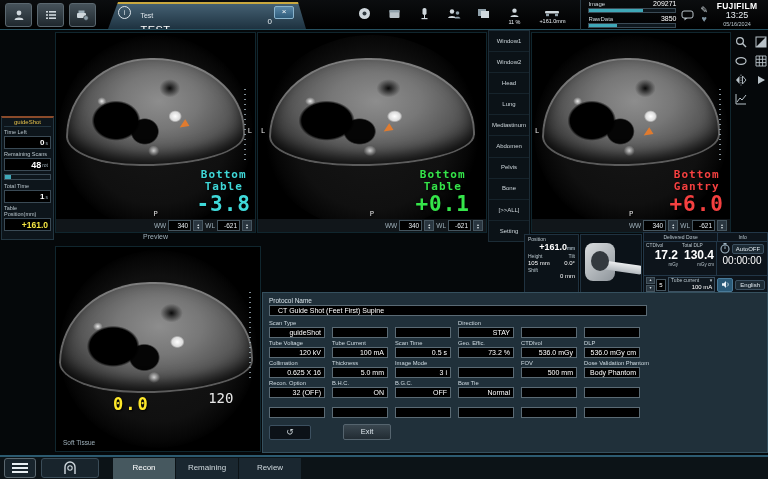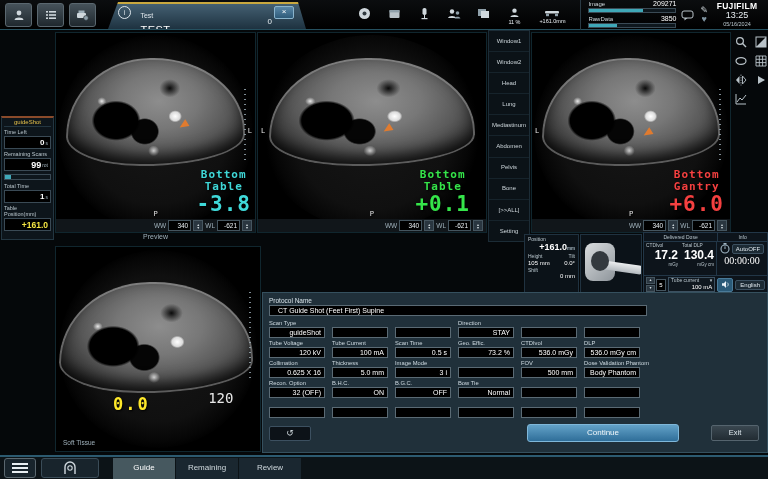--- a/index.html
+++ b/index.html
@@ -121,21 +121,21 @@
   .dh-r{flex:1;}
   .dose-mid{display:flex;flex:1;}
   .dm-l{flex:1.5;display:flex;border-right:1px solid #223647;}
   .dm-col{flex:1;padding:1px 2px;}
   .dm-lab{font-size:4.8px;}
   .dm-val{color:#fff;font-size:12px;font-weight:bold;text-align:right;}
   .dm-unit{font-size:4.5px;text-align:right;}
   .dm-r{flex:1;display:flex;flex-direction:column;align-items:center;padding:1px;}
   .auto-row{display:flex;align-items:center;gap:2px;}
   .autooff{background:#1c2a34;border:1px solid #3c5060;border-radius:2px;color:#dfe8ee;font-size:6px;padding:1px 3px;}
-  .timer{font-family:Liberation Serif, serif;font-size:10px;color:#fff;margin-top:1px;}
+  .timer{font-family:Liberation Sans, sans-serif;font-size:10px;color:#fff;margin-top:1px;}
   .dose-bot{display:flex;align-items:center;gap:2px;padding:1px 2px;border-top:1px solid #223647;}
   .stepper{display:flex;align-items:center;gap:1px;}
   .st-ar{display:flex;flex-direction:column;gap:1px;}
   .st-ar span{width:7px;height:5px;background:#2a3640;border:1px solid #45555f;font-size:4px;line-height:4px;
               text-align:center;color:#cfd8dd;}
   .st-val{width:8px;height:10px;background:#000;border:1px solid #45555f;color:#fff;font-size:6px;
           text-align:center;line-height:10px;}
   .tubedd{flex:1;border:1px solid #3c5060;background:#10181f;padding:0 2px;line-height:1.1;}
   .tubedd .t1{display:flex;justify-content:space-between;font-size:5px;}
   .tubedd .t2{text-align:right;color:#fff;font-size:6px;}
@@ -302,21 +302,21 @@
 
     <div class="scanp">
       <div class="hd">guideShot</div>
       <div class="sp-lab">Time Left</div>
       <div class="sp-box">
         <span class="sp-val">0</span>
         <span class="sp-unit">s</span>
       </div>
       <div class="sp-lab">Remaining Scans</div>
       <div class="sp-box">
-        <span class="sp-val" style="font-size:9px">99</span>
+        <span class="sp-val" style="font-size:9px">48</span>
         <span class="sp-unit">rot</span>
       </div>
       <div class="sp-bar">
           <div class="sp-fill"></div>
         </div>
       <div class="sp-lab">Total Time</div>
       <div class="sp-box">
         <span class="sp-val">1</span>
         <span class="sp-unit">s</span>
       </div>
@@ -678,38 +678,37 @@
             <div class="flabel"></div>
             <div class="fbox"></div>
           </div>
         <div class="cell">
             <div class="flabel"></div>
             <div class="fbox"></div>
           </div>
       </div>
       <div class="pfoot">
         <div class="undo-btn"><span>↺</span></div>
-        <div class="continue-btn">Continue</div>
         <div class="exit-btn">Exit</div>
       </div>
     </div>
   </div>
 
   <div class="taskbar">
     <div class="hb">
         <i></i>
         <i></i>
         <i></i>
       </div>
     <div class="gmon">
       <svg width="16" height="14" viewBox="0 0 16 14">
           <path d="M3 13V6a5 5 0 0110 0v7" fill="none" stroke="#cfd8dd" stroke-width="1.4"></path>
           <circle cx="8" cy="7" r="2.2" fill="none" stroke="#cfd8dd" stroke-width="1.1"></circle>
         </svg>
     </div>
     <div class="tabs">
-      <div class="tab active">Guide</div>
+      <div class="tab active">Recon</div>
       <div class="tab">Remaining</div>
       <div class="tab">Review</div>
     </div>
   </div>
 
 </div>
 
 </body></html>

